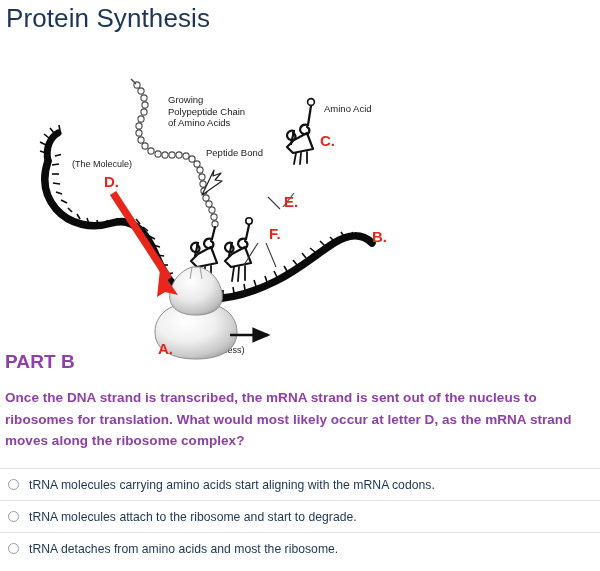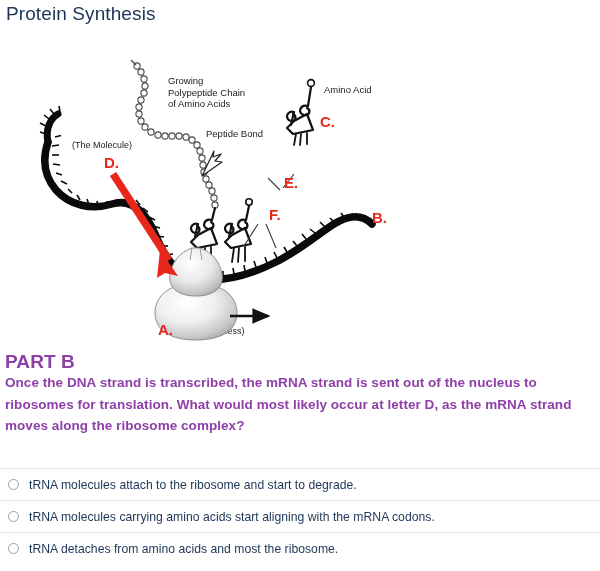--- a/index.html
+++ b/index.html
@@ -14,32 +14,32 @@
     color: #1a3050;
     overflow: hidden;
     position: relative;
   }
 
   
   #page-title {
     position: absolute;
     left: 6px;
     top: 3px;
-    font-size: 19px;
+    font-size: 26px;
     font-weight: 400;
     color: #1c3557;
     letter-spacing: 0.1px;
     white-space: nowrap;
   }
 
   
   #diagram-figure {
     position: absolute;
     left: 0;
-    top: 24px;
+    top: 43px;
     width: 524px;
     height: 320px;
   }
   #diagram-svg {
     display: block;
   }
 
   .dg-label {
     font-family: "Liberation Sans", sans-serif;
     font-size: 9.5px;
@@ -70,21 +70,21 @@
     color: #8e3fa8;
     line-height: 19px;
     letter-spacing: 0.1px;
   }
   #question-text {
     font-size: 13.5px;
     font-weight: bold;
     color: #8e3fa8;
     line-height: 21.5px;
     letter-spacing: 0.05px;
-    margin-top: 1px;
+    margin-top: 16px;
   }
 
   
   #options-list {
     position: absolute;
     left: 0;
     top: 468px;
     width: 600px;
   }
   .option-row {
@@ -312,26 +312,26 @@
 
 <div id="question-block">
   <div id="part-label">PART B</div>
   <div id="question-text">Once the DNA strand is transcribed, the mRNA strand is sent out of the nucleus to ribosomes for translation. What would most likely occur at letter D, as the mRNA strand moves along the ribosome complex?</div>
 </div>
 
 <div id="options-list">
 
   <div class="option-row">
     <span class="option-radio"></span>
-    <span class="option-label">tRNA molecules attach to the ribosome and start to degrade.</span>
+    <span class="option-label">tRNA molecules carrying amino acids start aligning with the mRNA codons.</span>
   </div>
 
   <div class="option-row">
     <span class="option-radio"></span>
-    <span class="option-label">tRNA molecules carrying amino acids start aligning with the mRNA codons.</span>
+    <span class="option-label">tRNA molecules attach to the ribosome and start to degrade.</span>
   </div>
 
   <div class="option-row">
     <span class="option-radio"></span>
     <span class="option-label">tRNA detaches from amino acids and most the ribosome.</span>
   </div>
 
 </div>
 
 </body></html>

